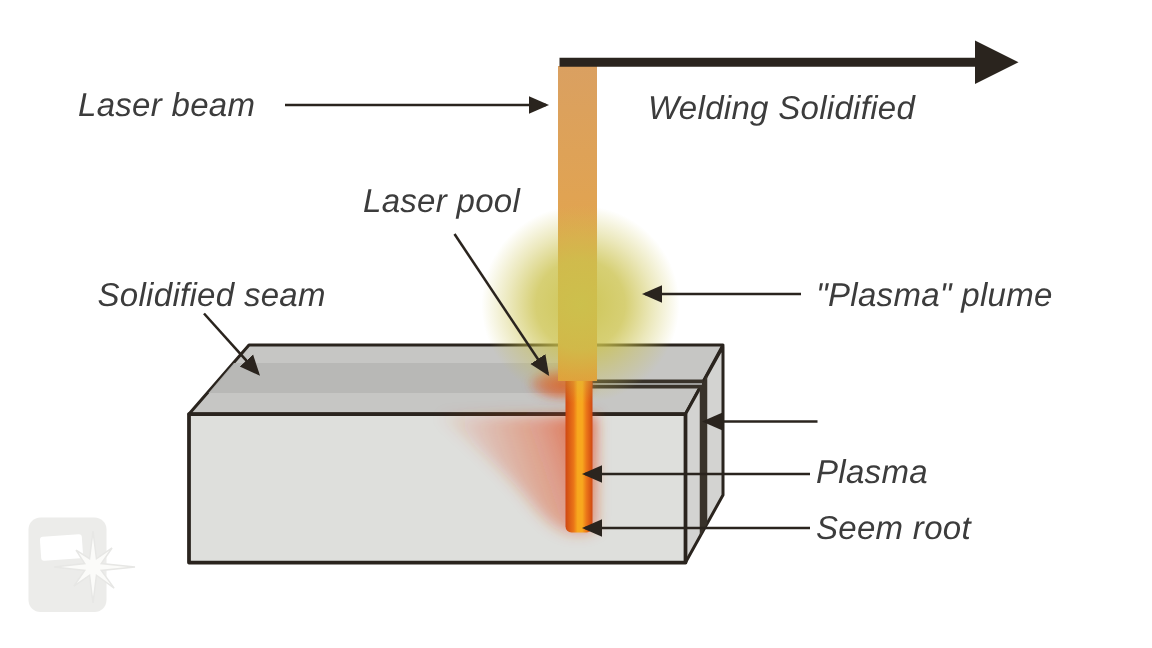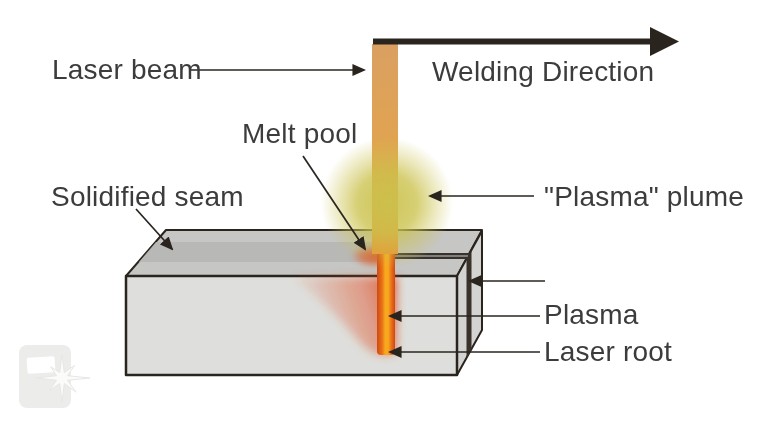--- a/index.html
+++ b/index.html
@@ -2,22 +2,22 @@
 <html><head>
 <meta charset="utf-8">
 <style>
   html,body{margin:0;padding:0;background:#ffffff;}
   .stage{
     position:relative;width:768px;height:432px;background:#ffffff;
     overflow:hidden;font-family:"Liberation Sans", sans-serif;
   }
   .stage svg{position:absolute;left:0;top:0;}
   .lbl{
-    position:absolute;font-size:28px;line-height:26px;color:#3c3c3c;
-    white-space:nowrap;letter-spacing:0.2px;
+    position:absolute;font-size:22px;line-height:26px;color:#3c3c3c;
+    white-space:nowrap;letter-spacing:0.2px;font-style:italic;
   }
 </style>
 </head>
 <body>
 
 <div class="stage">
 
   <svg width="768" height="432" viewBox="0 0 768 432">
     <defs>
       <linearGradient id="beamG" x1="0" y1="0" x2="0" y2="1">
@@ -101,19 +101,19 @@
       <path d="M303,156 L365,249" marker-end="url(#ah)"></path>
       <path d="M136,209 L172,249" marker-end="url(#ah)"></path>
       <path d="M534,196 L430,196" marker-end="url(#ah)"></path>
       <path d="M545,281 L470,281" marker-end="url(#ah)"></path>
       <path d="M540,316 L390,316" marker-end="url(#ah)"></path>
       <path d="M540,352 L390,352" marker-end="url(#ah)"></path>
     </g>
   </svg>
 
   <div class="lbl" style="left:52px;top:57px">Laser beam</div>
-  <div class="lbl" style="left:432px;top:59px">Welding Direction</div>
-  <div class="lbl" style="left:242px;top:121px">Melt pool</div>
-  <div class="lbl" style="left:51px;top:184px">Solidified seam</div>
+  <div class="lbl" style="left:432px;top:59px">Welding Solidified</div>
+  <div class="lbl" style="left:242px;top:121px">Laser pool</div>
+  <div class="lbl" style="left:65px;top:184px">Solidified seam</div>
   <div class="lbl" style="left:544px;top:184px">"Plasma" plume</div>
   <div class="lbl" style="left:544px;top:302px">Plasma</div>
-  <div class="lbl" style="left:544px;top:339px">Laser root</div>
+  <div class="lbl" style="left:544px;top:339px">Seem root</div>
 </div>
 
 </body></html>

